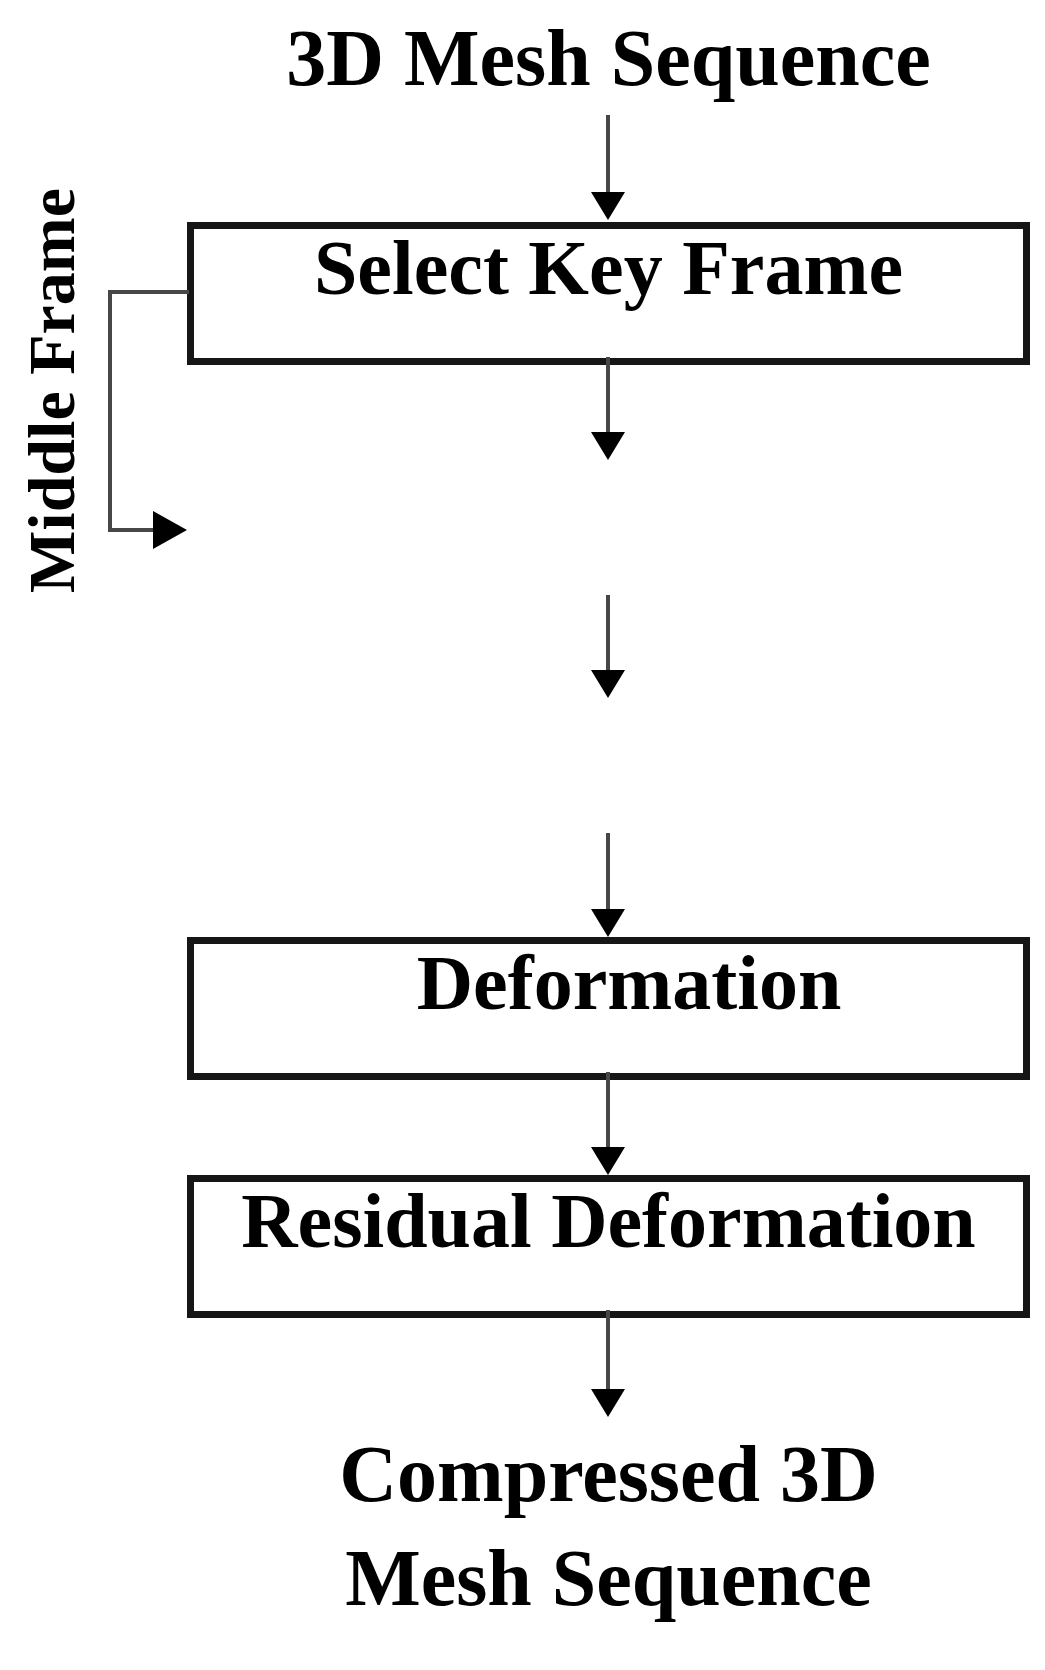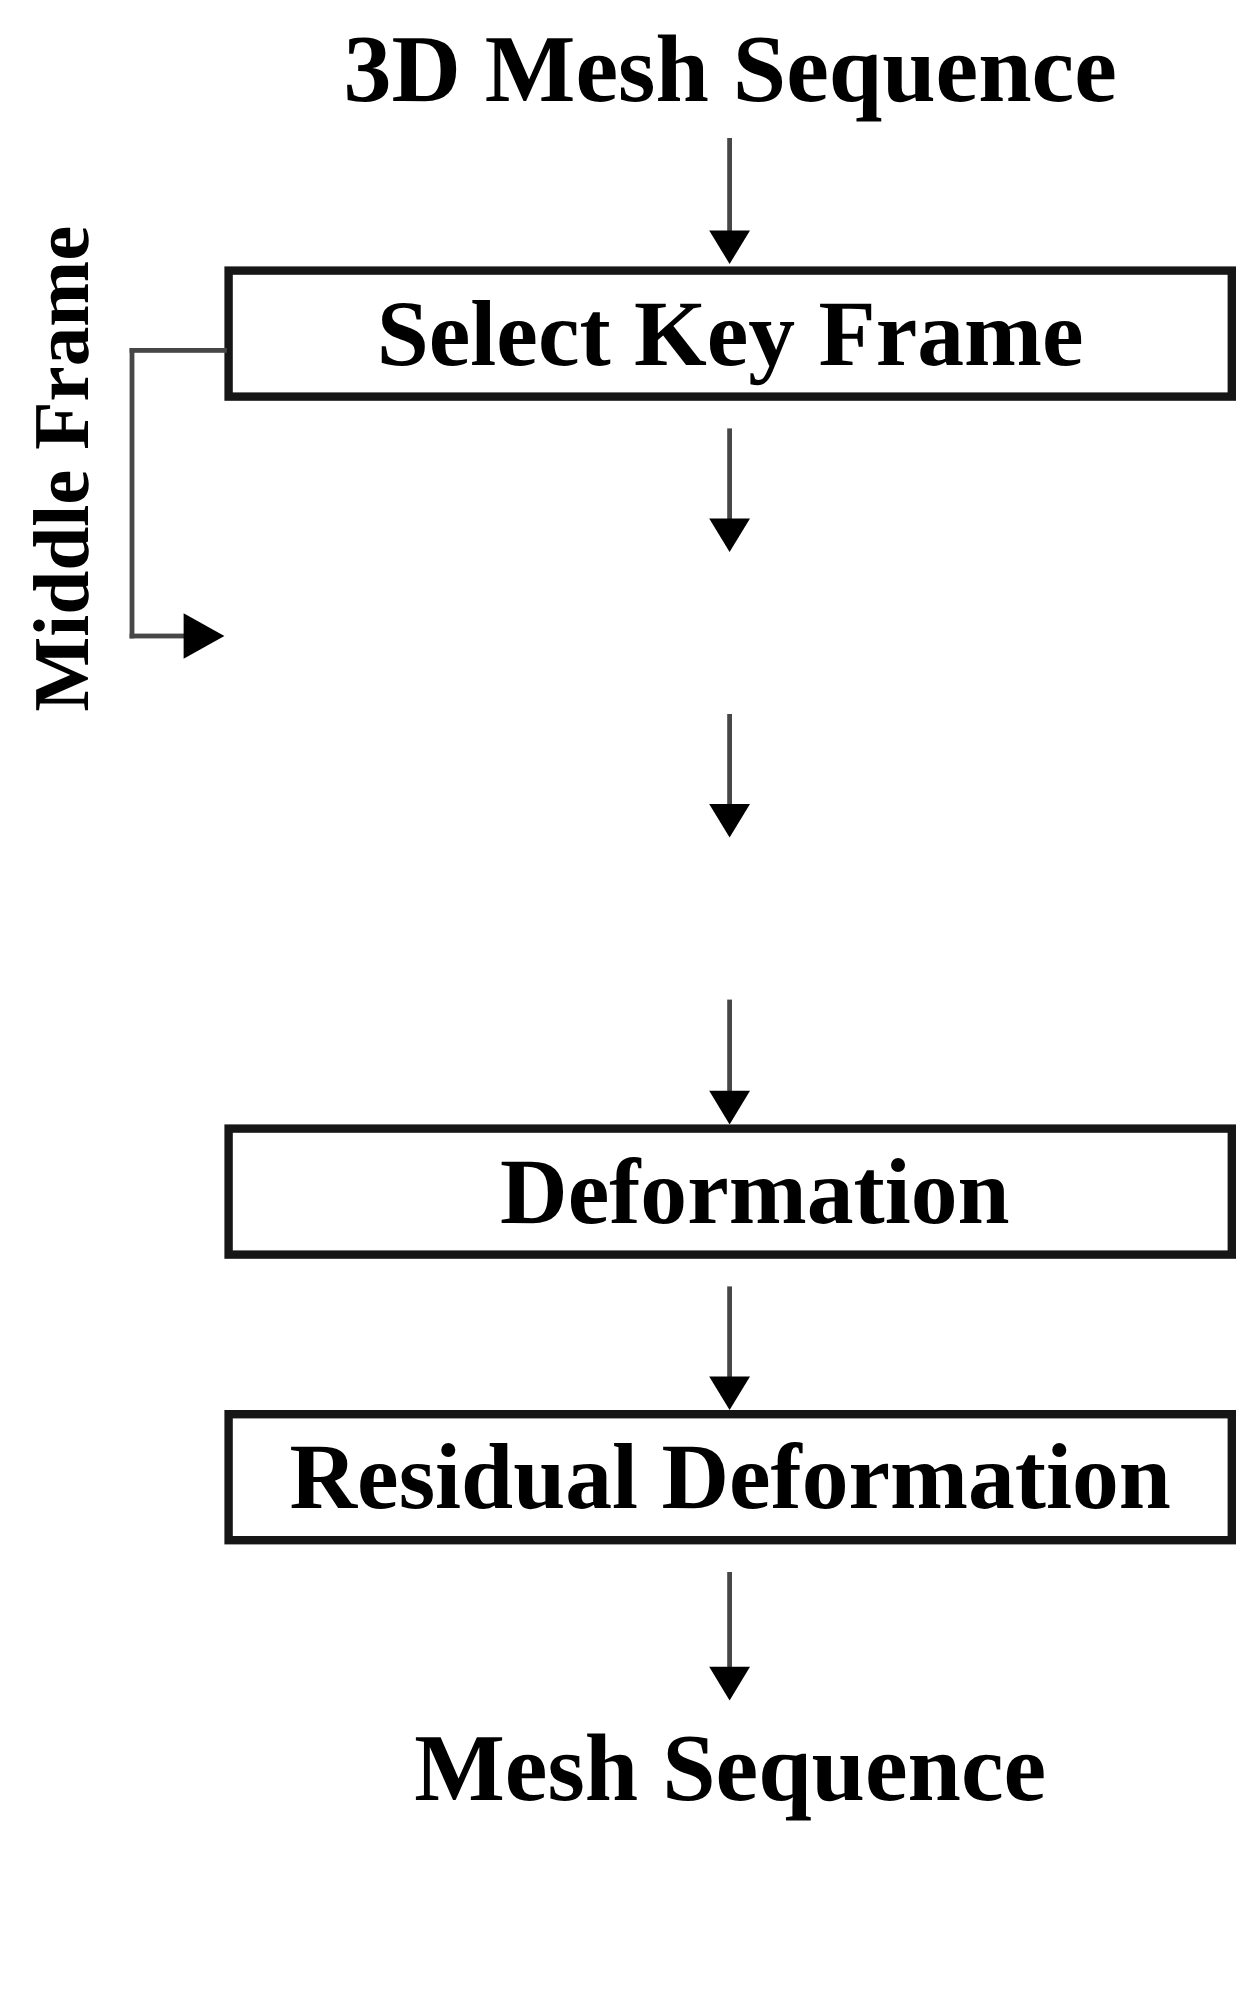--- a/index.html
+++ b/index.html
@@ -26,26 +26,26 @@
     width:843px;
     text-align:center;
     font-size:80px;
     line-height:100px;
     white-space:nowrap;
   }
   .step-box{
     position:absolute;
     left:187px;
     width:843px;
-    height:112px;
+    height:143px;
     box-sizing:border-box;
     border:7px solid var(--box-border);
     background:#ffffff;
     display:flex;
-    align-items:center;
+    align-items:flex-start;
     justify-content:center;
   }
   .step-label{
     font-size:78px;
     line-height:1;
     white-space:nowrap;
   }
   .varrow{
     position:absolute;
     left:591px;
@@ -150,20 +150,21 @@
   <div class="step-box" style="top:1175px;">
     <span class="step-label">Residual Deformation</span>
   </div>
 
   <div class="varrow" style="top:1310px;height:107px;">
     <div class="vline"></div>
     <div class="head-down"></div>
   </div>
 
   <div class="output-caption">
+    <div>Compressed 3D</div>
     <div>Mesh Sequence</div>
   </div>
 
   <div>
     <div class="seg" style="left:108px;top:290px;width:81px;height:4px;"></div>
     <div class="seg" style="left:108px;top:290px;width:4px;height:242px;"></div>
     <div class="seg" style="left:108px;top:528px;width:52px;height:4px;"></div>
     <div class="head-right"></div>
   </div>
 

